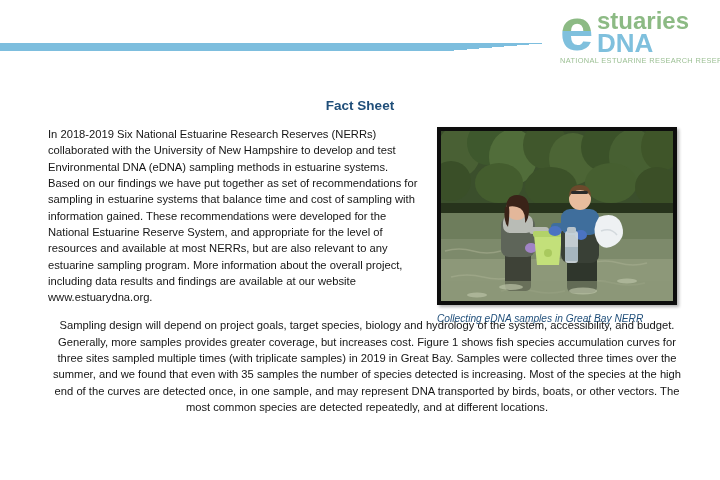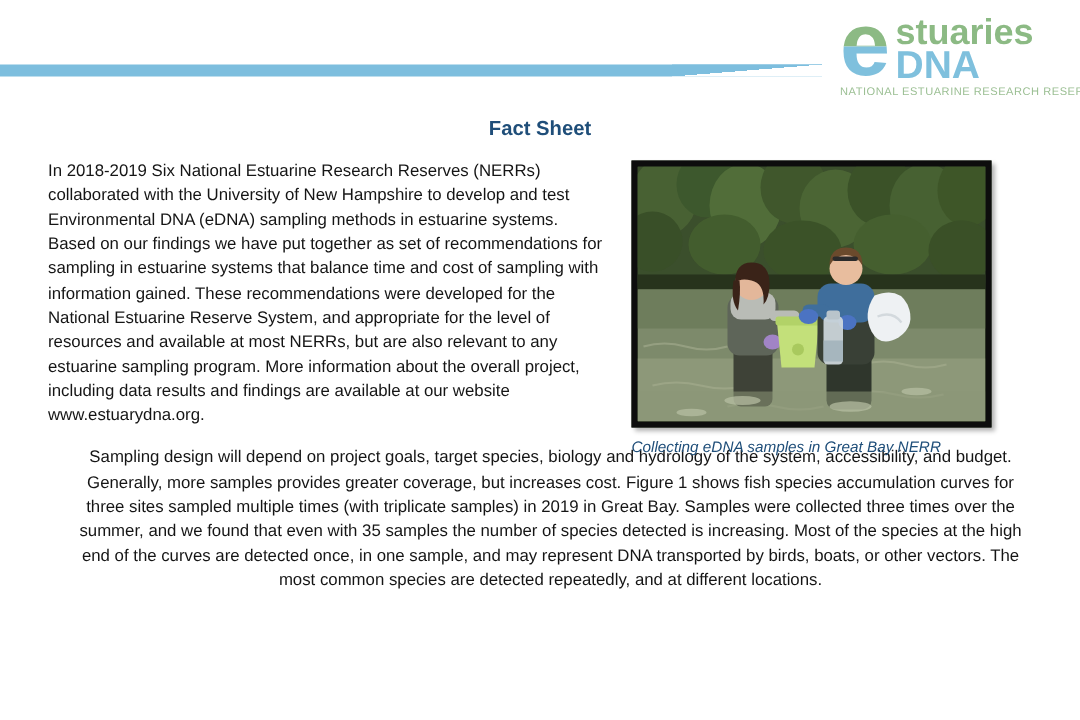--- a/index.html
+++ b/index.html
@@ -57,39 +57,39 @@
     text-align: center;
     font-size: 7.4px;
     letter-spacing: 0.35px;
     color: #9bbf93;
     font-family: "Liberation Sans", sans-serif;
     white-space: nowrap;
   }
 
   
   .title-block {
-    margin-top: 0;
+    margin-top: 20px;
     text-align: center;
     color: #1f4e79;
     font-weight: bold;
     font-family: "Liberation Sans", sans-serif;
   }
   .title-line1 {
     font-size: 13.5px;
     line-height: 19px;
   }
   .title-line2 {
     font-size: 13.5px;
     line-height: 19px;
   }
 
   
   .content {
     position: relative;
-    padding: 0 34px 0 32px;
+    padding: 0 34px 0 48px;
     margin-top: 11px;
   }
   .intro-row {
     position: relative;
   }
   .intro-text {
     width: 372px;
     font-size: 11.2px;
     line-height: 16.3px;
     color: #151515;

